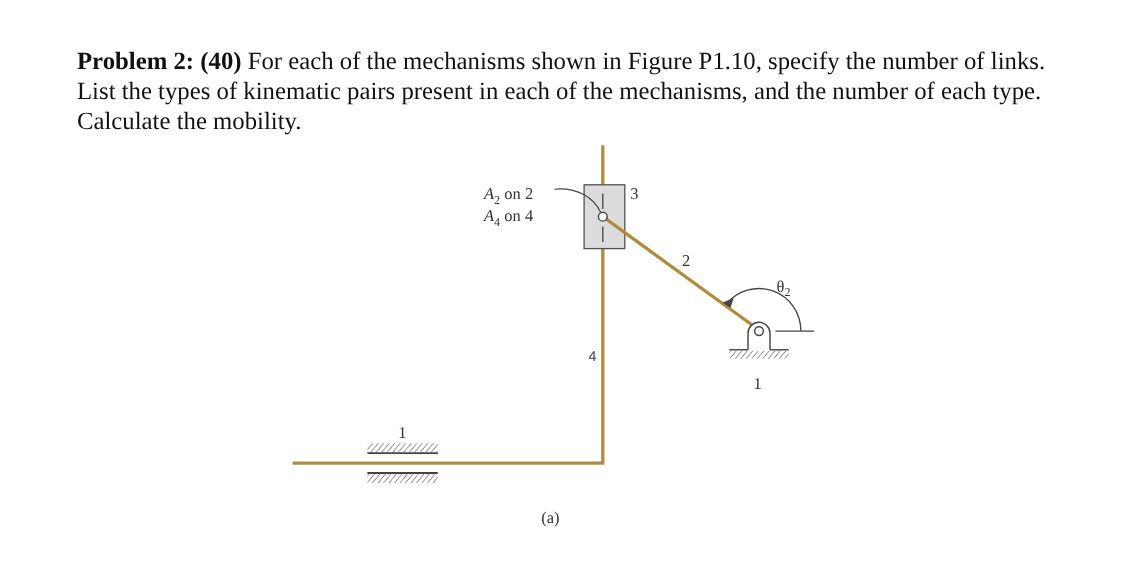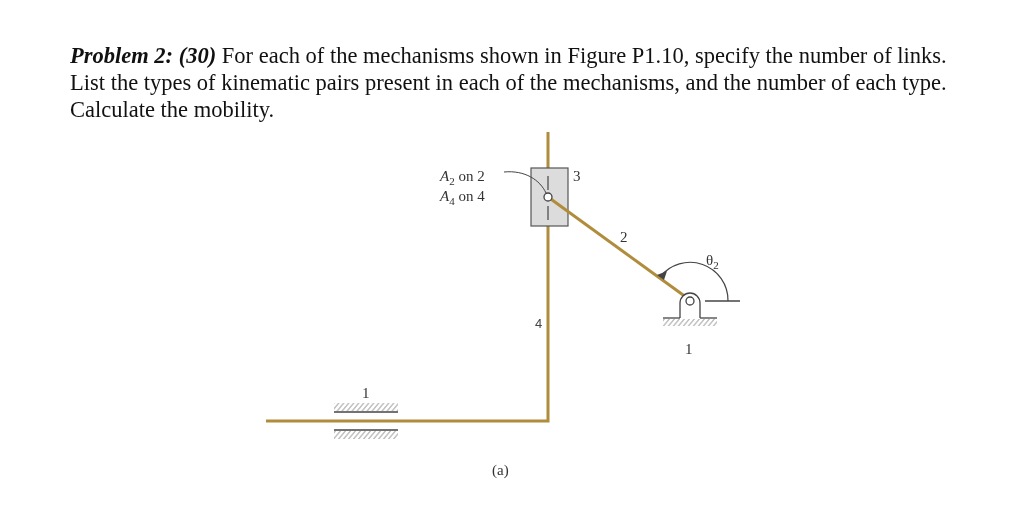--- a/index.html
+++ b/index.html
@@ -1,26 +1,26 @@
 <!DOCTYPE html>
 <html><head>
 <meta charset="utf-8">
 <style>
   html, body { margin:0; padding:0; background:#ffffff; }
   body { width:1024px; height:520px; position:relative; overflow:hidden; font-family:"Liberation Serif", serif; color:#111; }
   .problem { position:absolute; left:70px; top:42px; width:900px; font-size:22.5px; line-height:27px; }
-  .problem b { font-weight:bold;font-style:italic; }
+  .problem b { font-weight:bold; }
   svg { position:absolute; left:0; top:0; }
   .lbl { font-family:"Liberation Serif", serif; font-size:15px; fill:#333; }
   .lbl-sans { font-family:"Liberation Sans", sans-serif; font-size:13px; fill:#444; }
 </style>
 </head>
 <body>
 
-<div class="problem"><b>Problem 2:</b> <b>(30)</b><span> For each of the mechanisms shown in Figure P1.10, specify the number of links. List the types of kinematic pairs present in each of the mechanisms, and the number of each type. Calculate the mobility.</span></div>
+<div class="problem"><b>Problem 2:</b> <b>(40)</b><span> For each of the mechanisms shown in Figure P1.10, specify the number of links. List the types of kinematic pairs present in each of the mechanisms, and the number of each type. Calculate the mobility.</span></div>
 
 <svg width="1024" height="520">
   <defs>
     <pattern id="hatch" patternUnits="userSpaceOnUse" width="5" height="8" patternTransform="skewX(-40)">
       <line x1="2" y1="0" x2="2" y2="8" stroke="#888" stroke-width="1"></line>
     </pattern>
   </defs>
 
   <g>
     <polyline points="266,421 548,421 548,132" fill="none" stroke="#b08d3c" stroke-width="3"></polyline>

